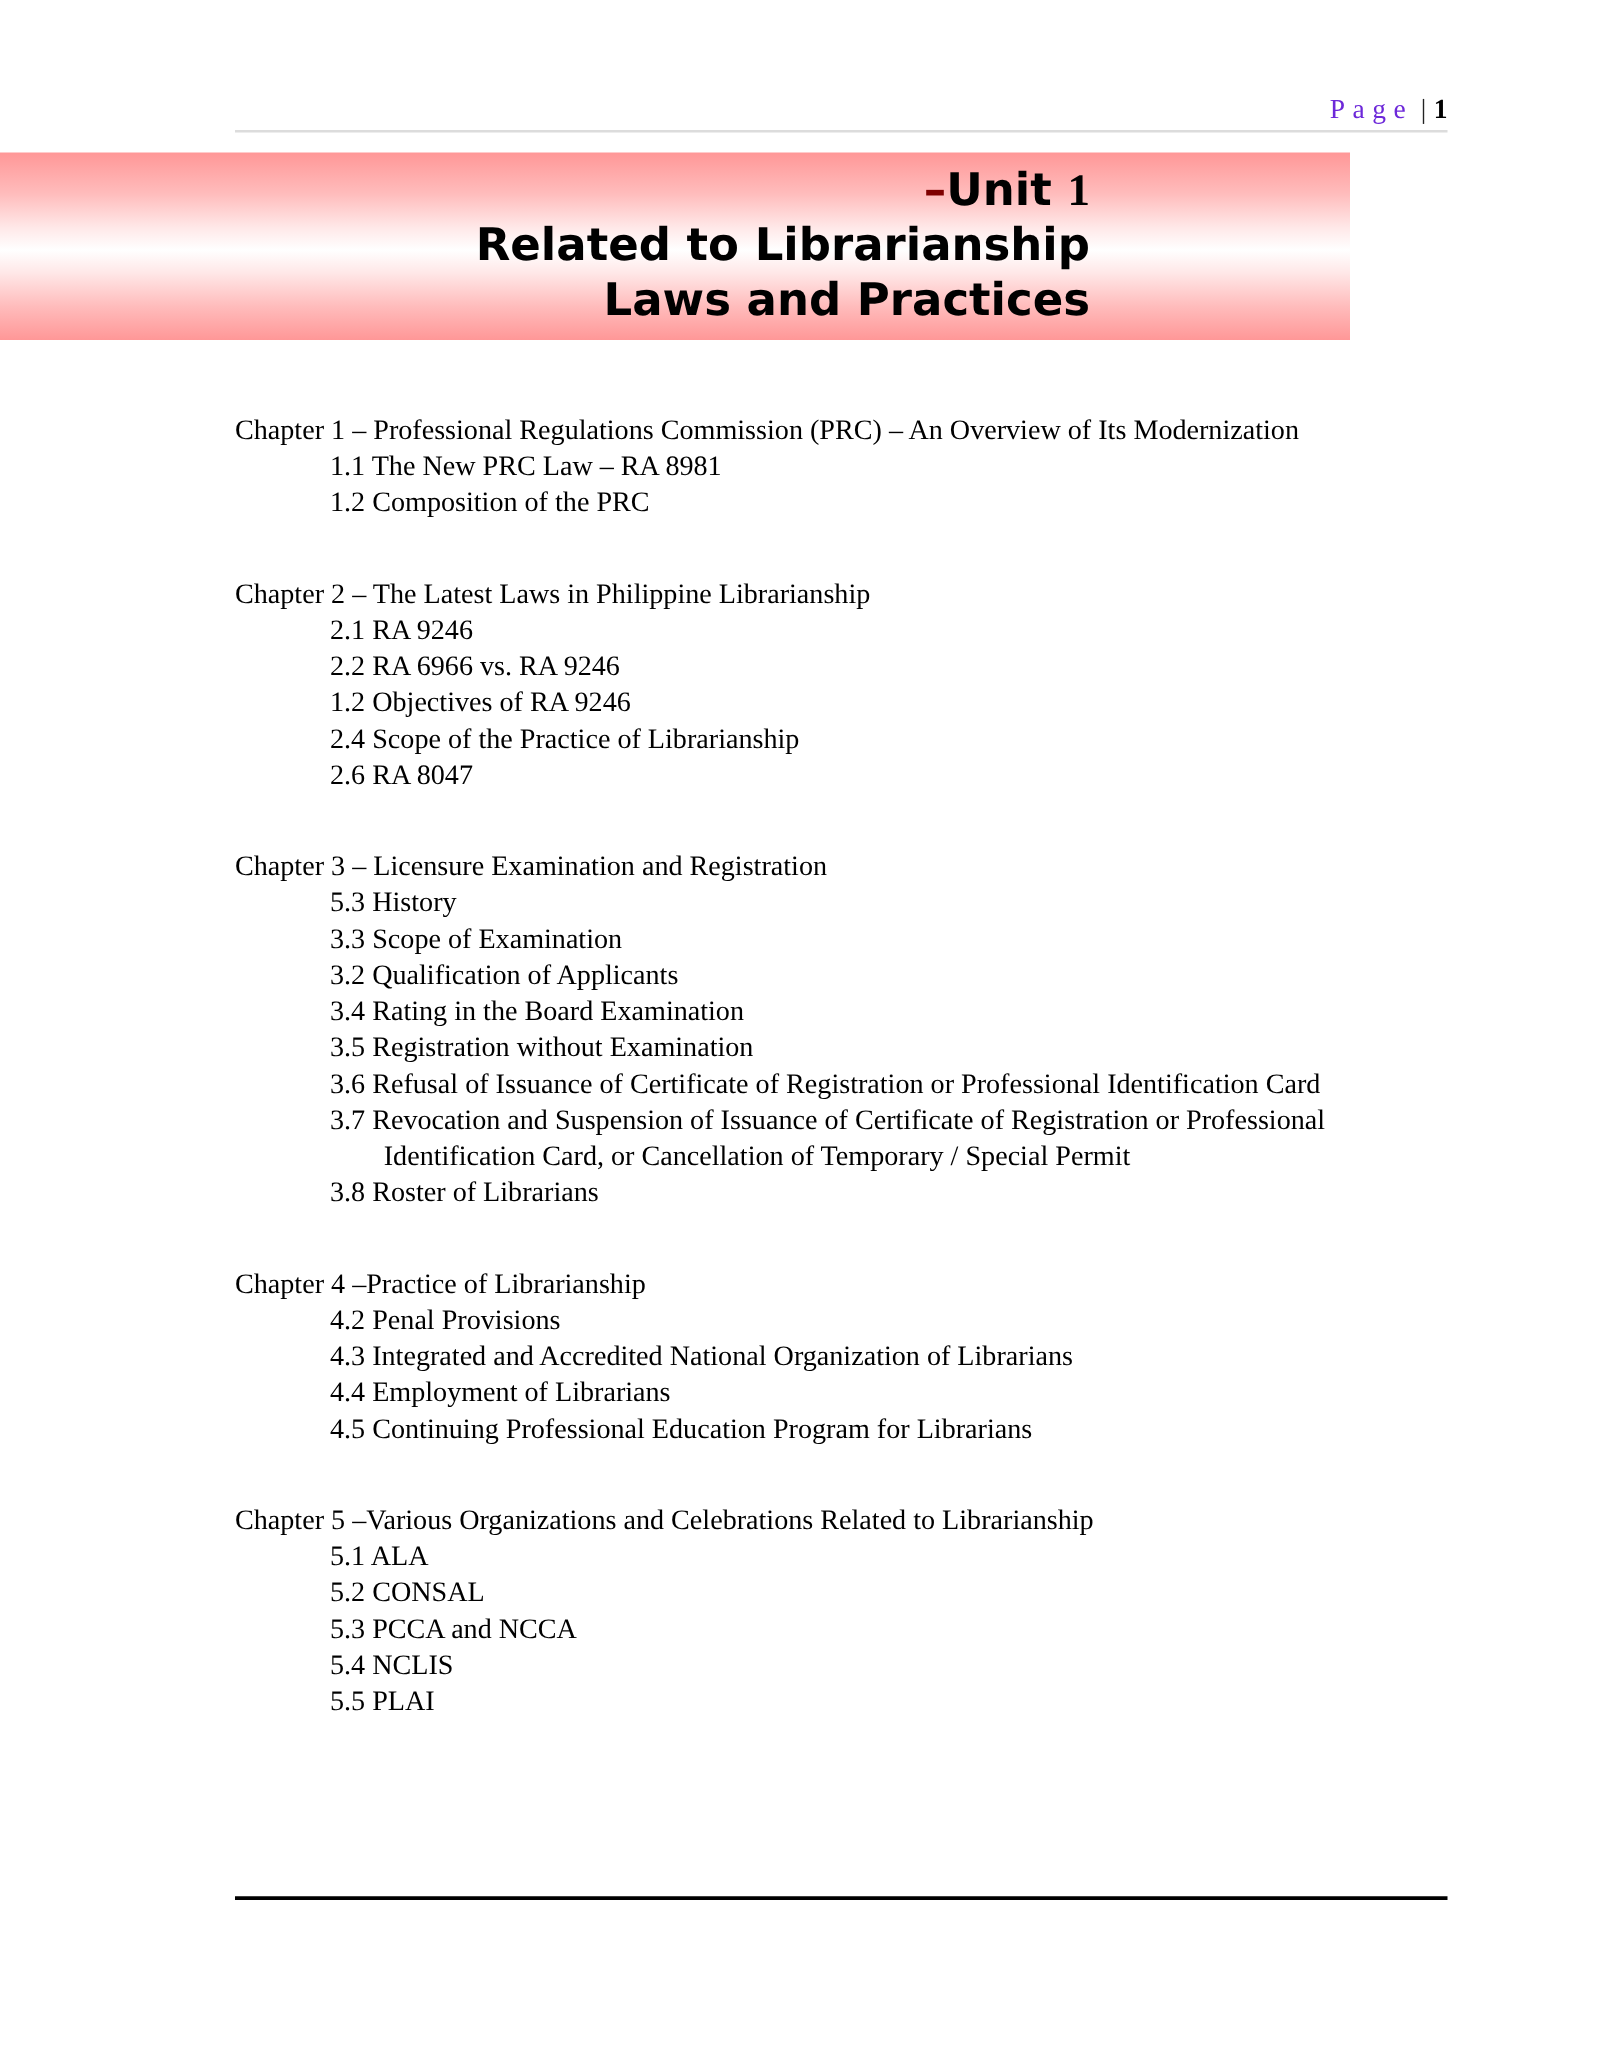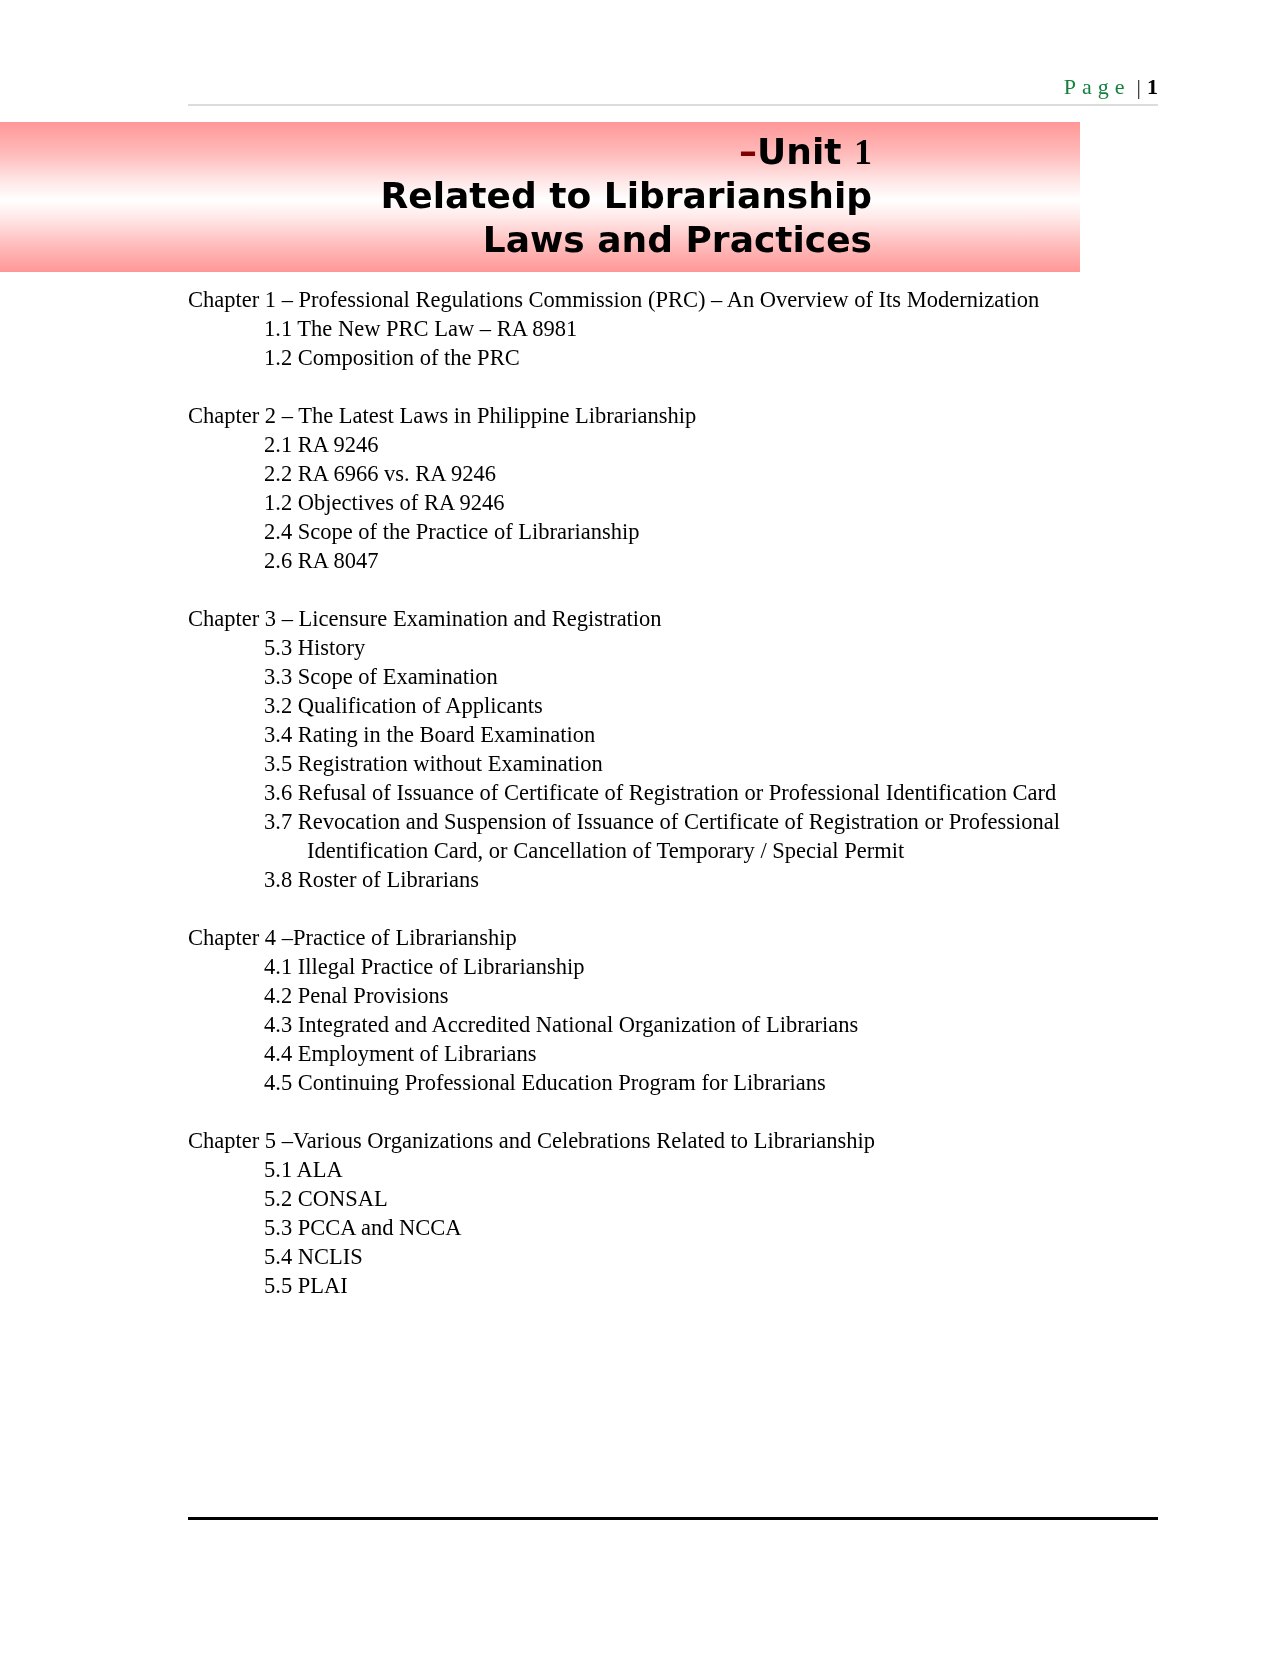--- a/index.html
+++ b/index.html
@@ -21,21 +21,21 @@
       top: 74px;
       width: 970px;
       height: 32px;
       border-bottom: 2px solid #dcdcdc;
       text-align: right;
       box-sizing: border-box;
     }
     .page-label {
       font-family: "Liberation Serif", serif;
       font-size: 22px;
-      color: #15803d;
+      color: #6d28d9;
       letter-spacing: 6px;
     }
     .page-sep {
       font-family: "Liberation Serif", serif;
       font-size: 22px;
       color: #222222;
       margin-left: 2px;
       margin-right: 2px;
     }
     .page-num {
@@ -81,20 +81,21 @@
     .toc {
       position: absolute;
       left: 188px;
       top: 285px;
       width: 980px;
       font-size: 22.5px;
       line-height: 29px;
     }
     .chapter {
       margin-bottom: 29px;
+      margin-top: 44px;
     }
     .chapter-title {
       white-space: nowrap;
     }
     .section {
       padding-left: 76px;
       padding-right: 0;
       text-indent: 0;
     }
     .section-wrap {
@@ -154,21 +155,20 @@
     <div class="section">3.2 Qualification of Applicants</div>
     <div class="section">3.4 Rating in the Board Examination</div>
     <div class="section">3.5 Registration without Examination</div>
     <div class="section" style="white-space:nowrap;">3.6 Refusal of Issuance of Certificate of Registration or Professional Identification Card</div>
     <div class="section section-wrap">3.7 Revocation and Suspension of Issuance of Certificate of Registration or Professional Identification Card, or Cancellation of Temporary / Special Permit</div>
     <div class="section">3.8 Roster of Librarians</div>
   </div>
 
   <div class="chapter">
     <div class="chapter-title">Chapter 4 –Practice of Librarianship</div>
-    <div class="section">4.1 Illegal Practice of Librarianship</div>
     <div class="section">4.2 Penal Provisions</div>
     <div class="section">4.3 Integrated and Accredited National Organization of Librarians</div>
     <div class="section">4.4 Employment of Librarians</div>
     <div class="section">4.5 Continuing Professional Education Program for Librarians</div>
   </div>
 
   <div class="chapter">
     <div class="chapter-title">Chapter 5 –Various Organizations and Celebrations Related to Librarianship</div>
     <div class="section">5.1 ALA</div>
     <div class="section">5.2 CONSAL</div>

